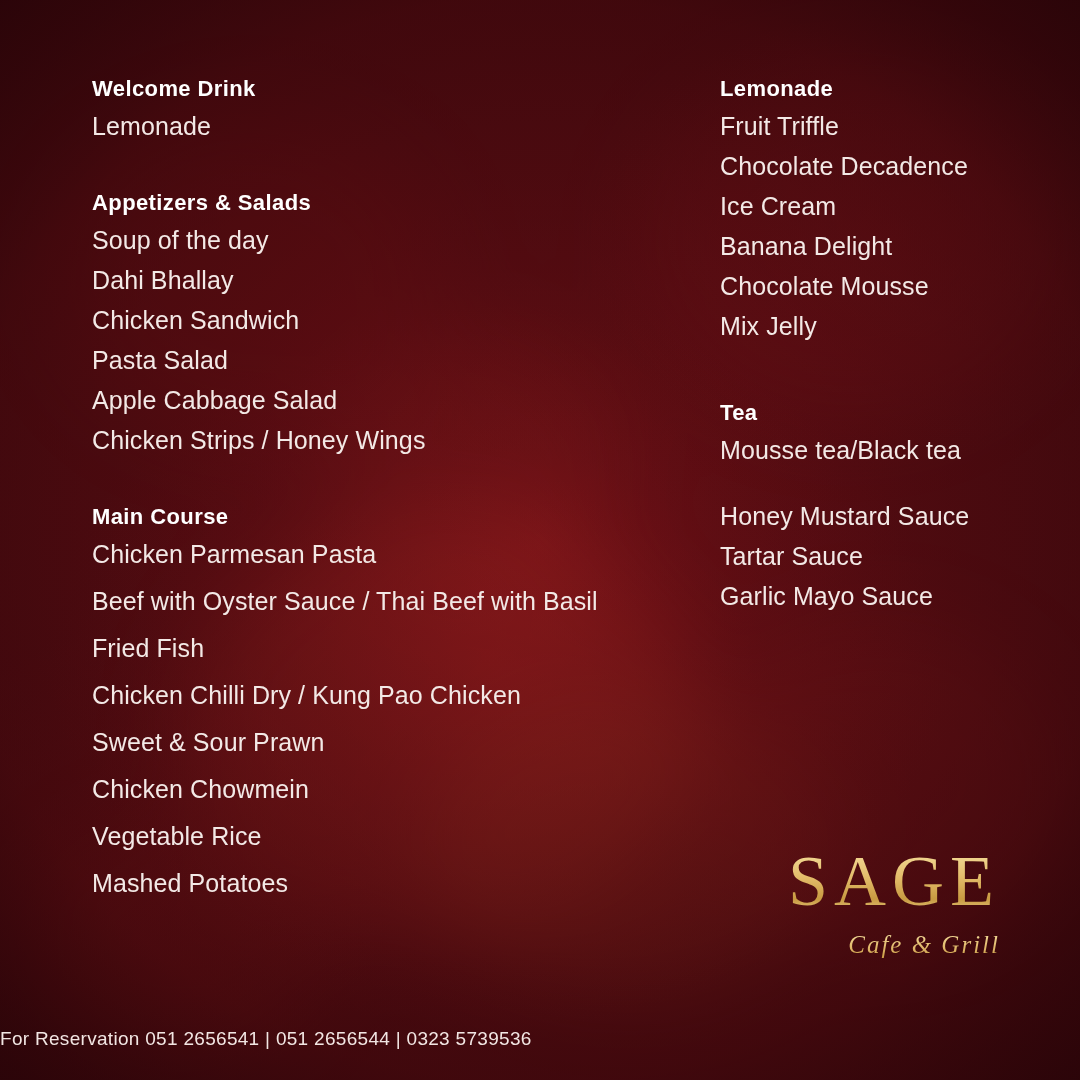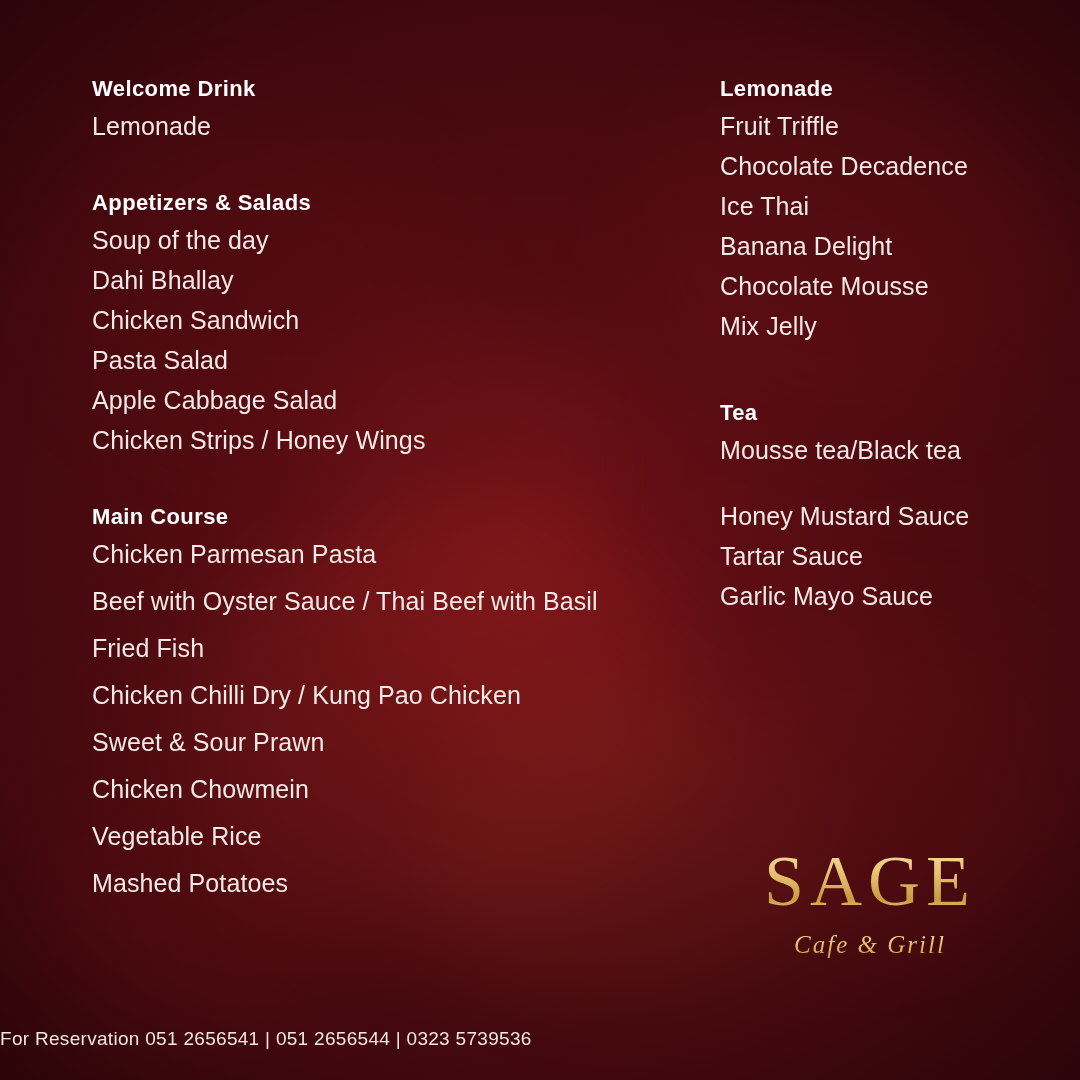--- a/index.html
+++ b/index.html
@@ -86,24 +86,24 @@
   .tight .item { margin-bottom: 15px; }
   .loose .item { margin-bottom: 22px; }
 
   .gap-sm { height: 26px; }
   .gap-md { height: 36px; }
   .gap-lg { height: 46px; }
 
   
   .logo {
     position: absolute;
-    left: 720px;
+    left: 700px;
     top: 845px;
     width: 300px;
-    text-align: center;
+    text-align: right;
   }
   .logo-word {
     font-family: "Liberation Serif", serif;
     font-size: 72px;
     letter-spacing: 6px;
     line-height: 1;
     background: linear-gradient(180deg, #f7e2a3 0%, #e3bc6a 45%, #c89a41 75%, #f0d693 100%);
     -webkit-background-clip: text;
     background-clip: text;
     color: transparent;
@@ -192,21 +192,21 @@
 
     </div>
 
     <div class="col col-right">
 
       <div class="section">
         <div class="section-title">Lemonade</div>
         <div class="tight">
           <div class="item">Fruit Triffle</div>
           <div class="item">Chocolate Decadence</div>
-          <div class="item">Ice Thai</div>
+          <div class="item">Ice Cream</div>
           <div class="item">Banana Delight</div>
           <div class="item">Chocolate Mousse</div>
           <div class="item">Mix Jelly</div>
         </div>
       </div>
 
       <div class="gap-lg"></div>
 
       <div class="section">
         <div class="section-title">Tea</div>

